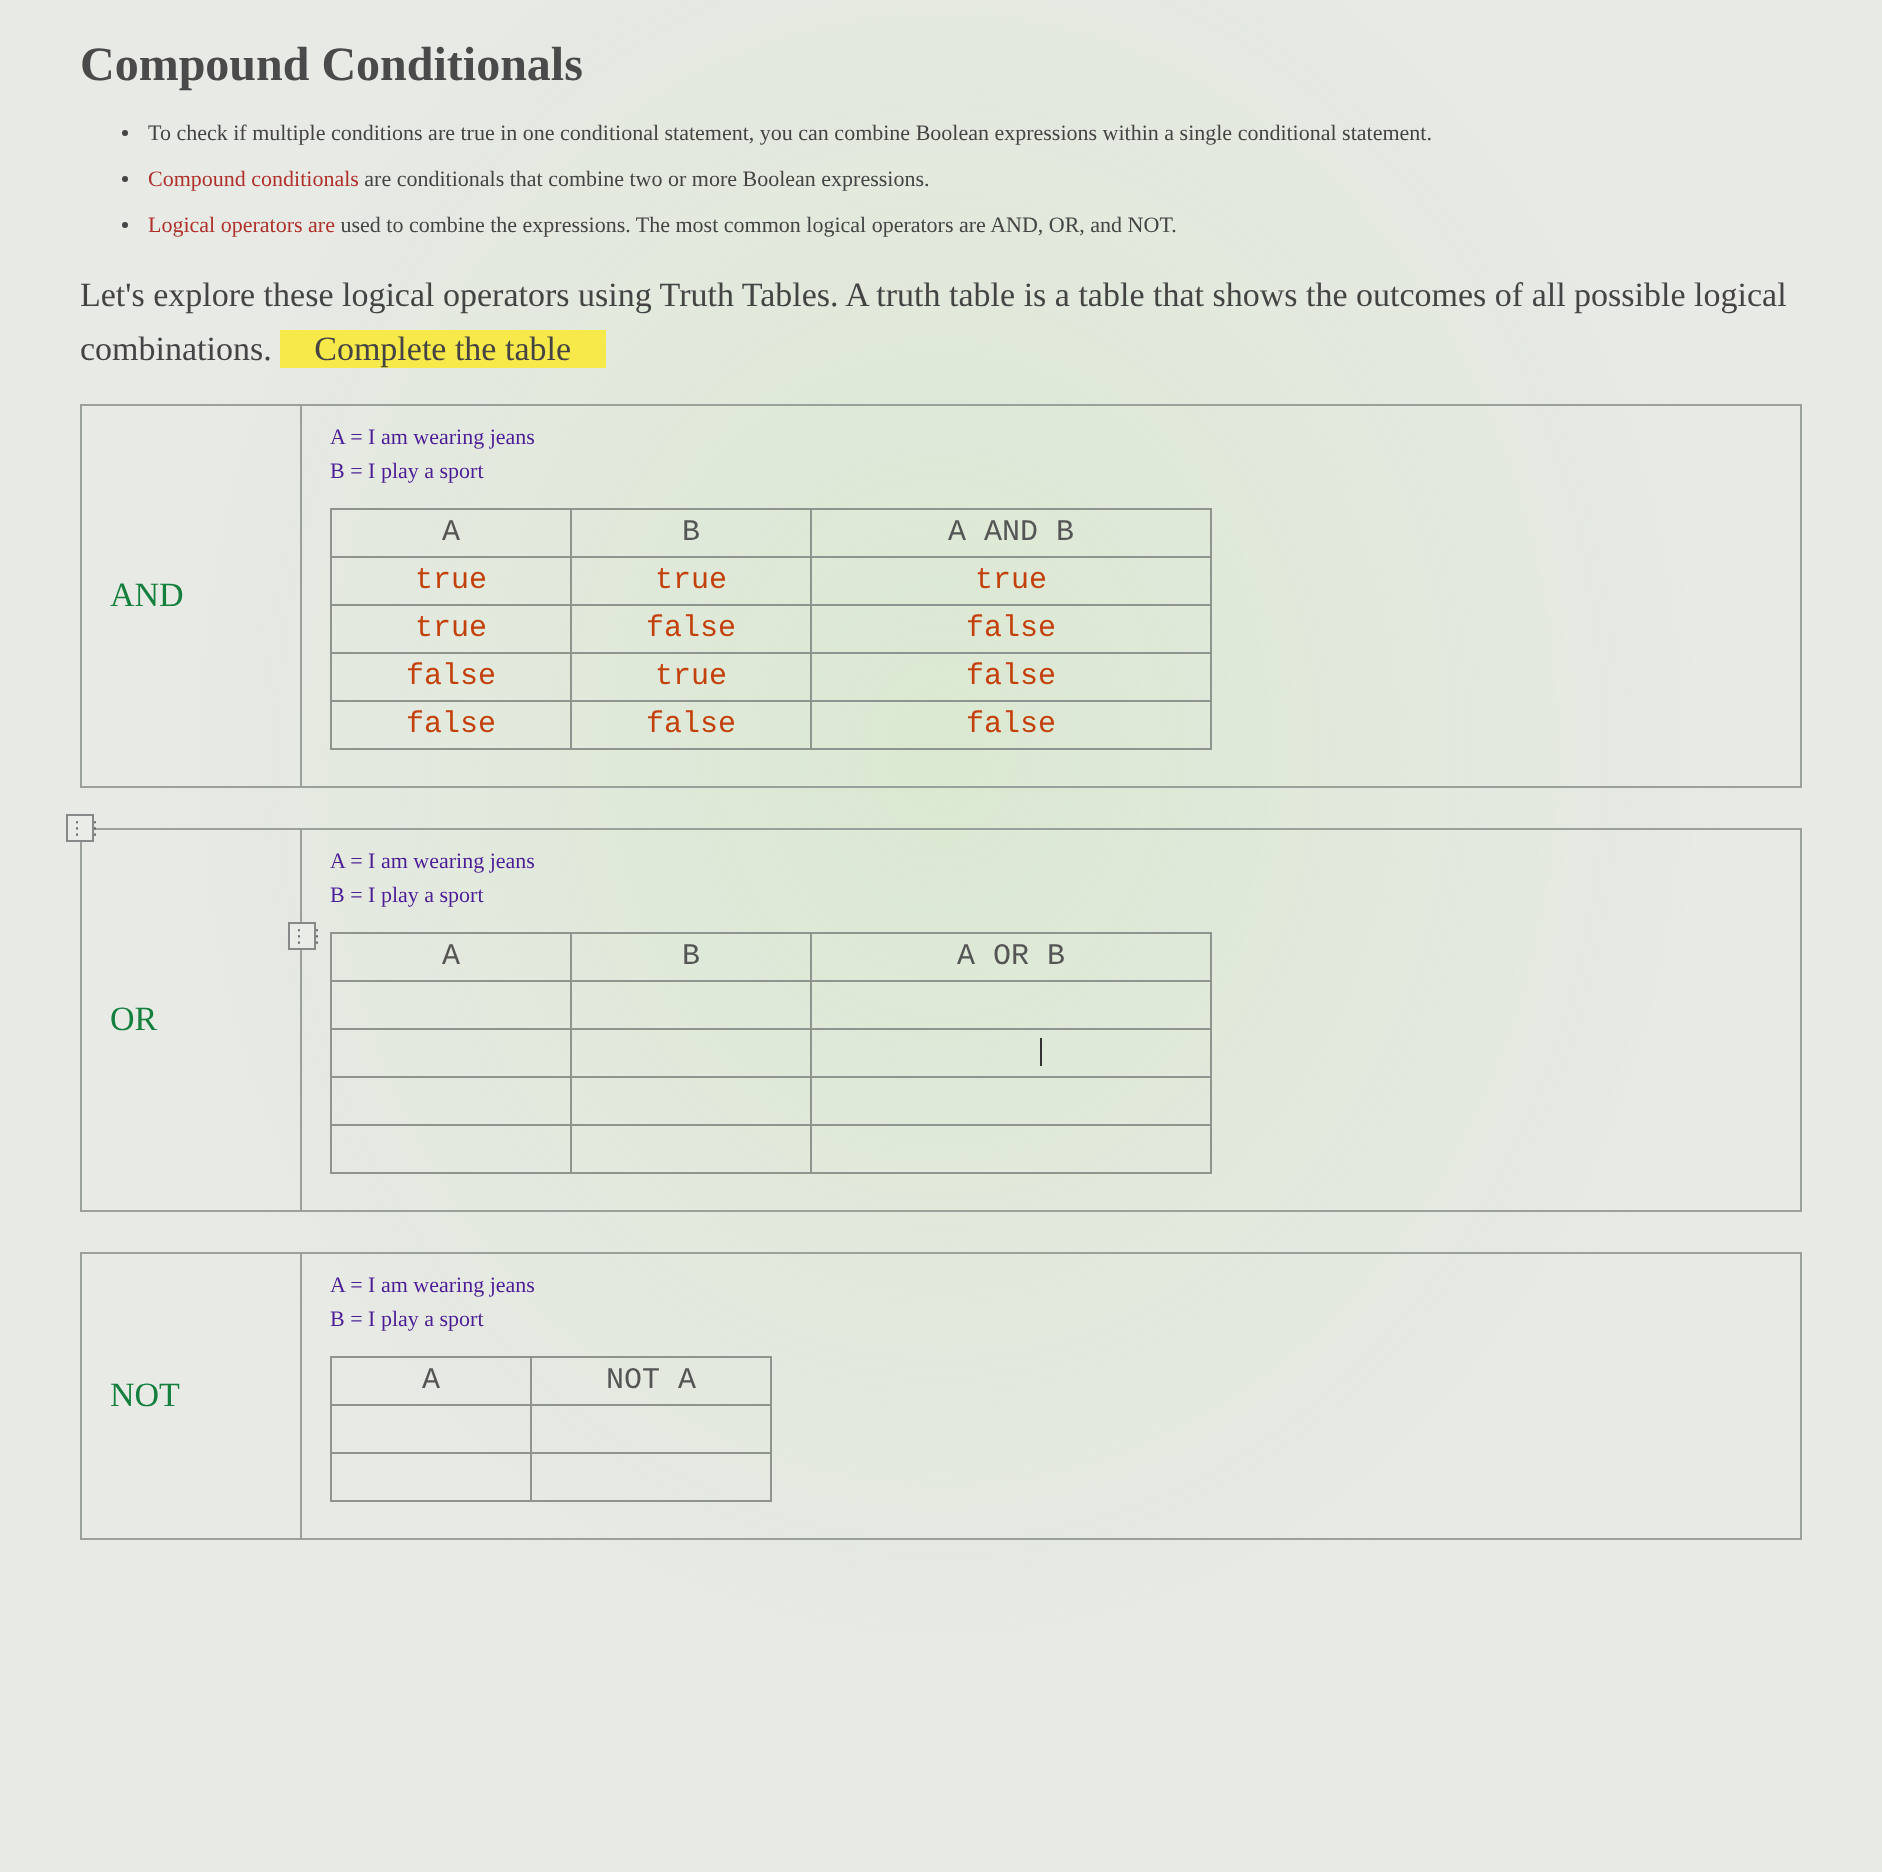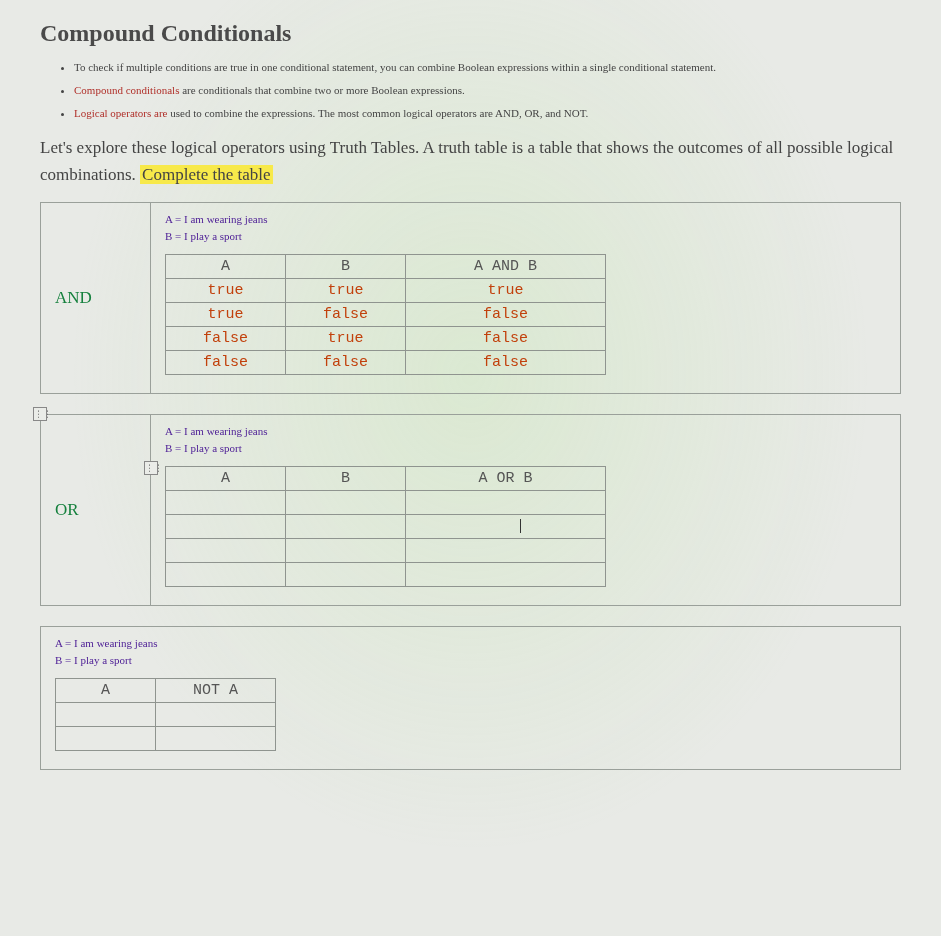--- a/index.html
+++ b/index.html
@@ -42,21 +42,21 @@
     .term-red { color: #b0302a; }
     .term-underline { }
     p.intro {
       font-size: 17px;
       line-height: 1.6;
       margin: 4px 0 14px 0;
       color: #444;
     }
     .hl {
       background: #f7e94a;
-      padding: 0 2px;
+      padding: 0 17px;
       text-align: right;
     }
     
     .block {
       border: 1px solid #9aa09a;
       margin-bottom: 20px;
       display: flex;
       align-items: stretch;
       background: transparent;
     }
@@ -218,20 +218,21 @@
         <td></td>
       </tr>
     </tbody>
           </table>
   </div>
 </div>
 </div>
 
 <div class="block-wrap">
 <div class="block">
+  <div class="op-cell">NOT</div>
   <div class="op-body">
     <div class="defs">
       <div>A = I am wearing jeans</div>
       <div>B = I play a sport</div>
     </div>
     <table class="tt">
       <tbody>
               <tr>
         <th class="col-not-a">A</th>
         <th class="col-not-res">NOT  A</th>

